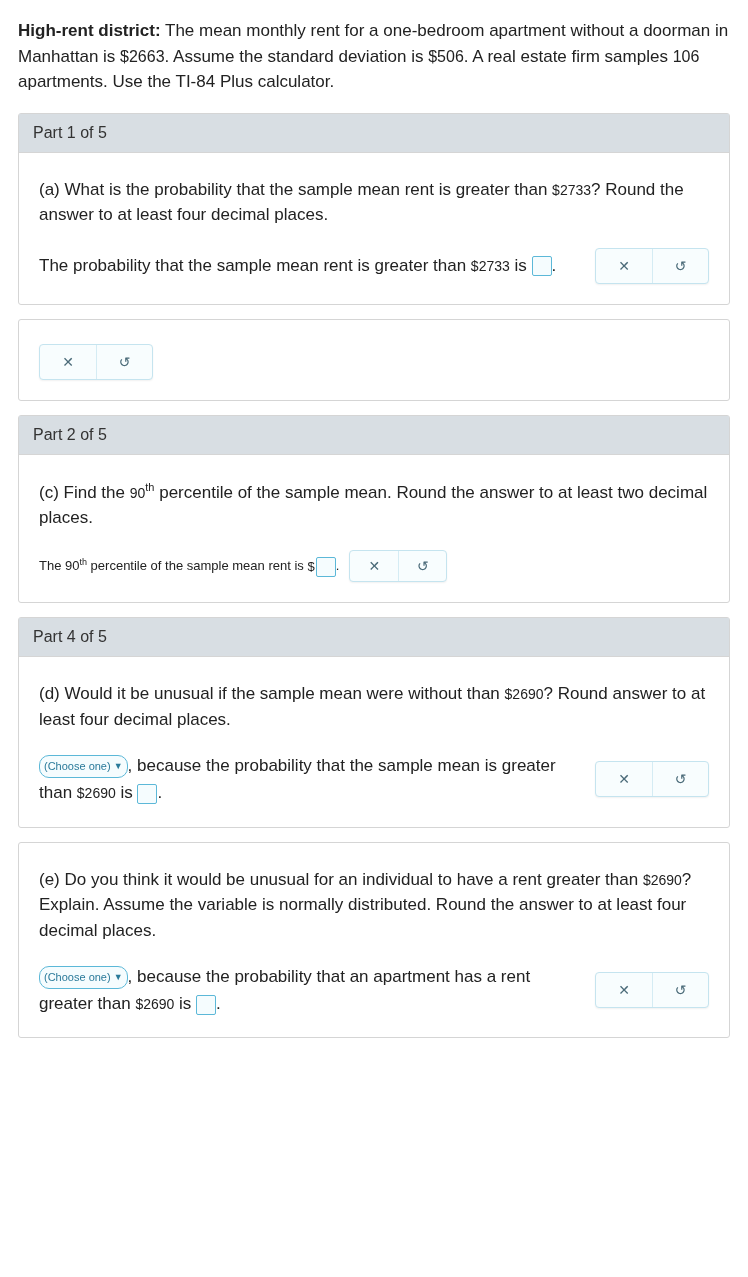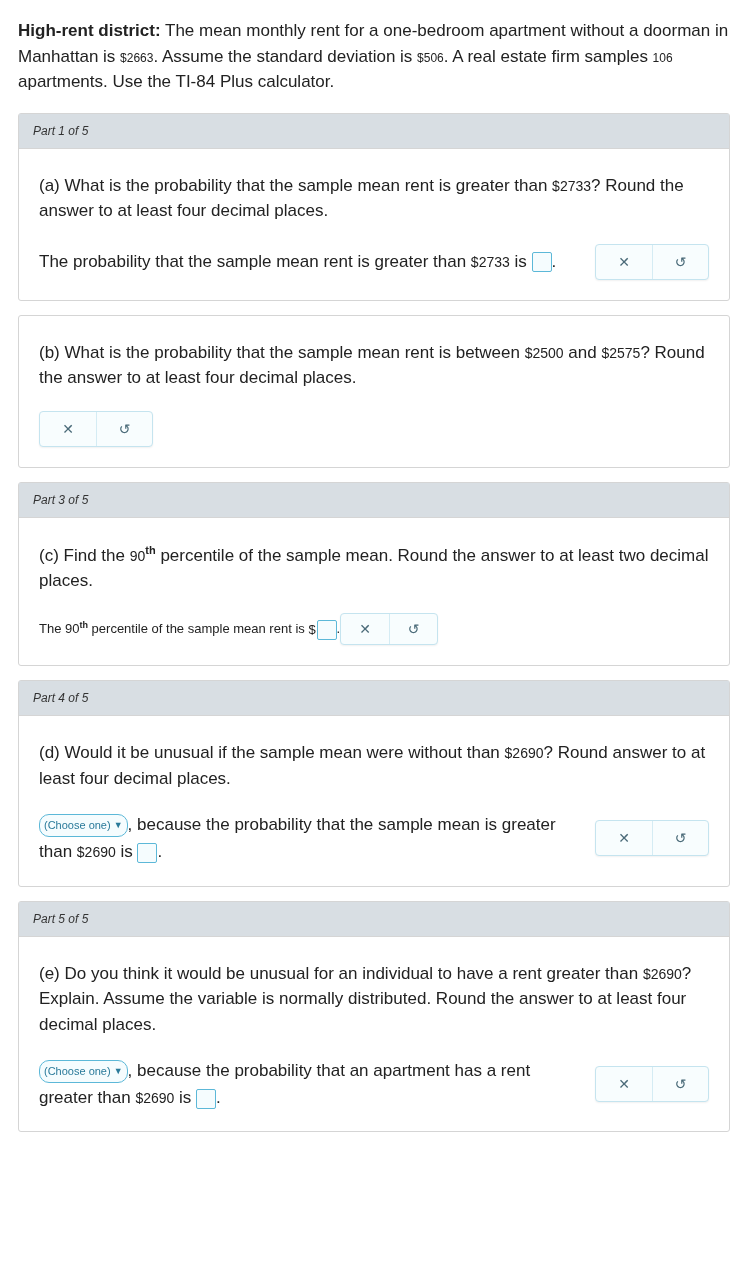--- a/index.html
+++ b/index.html
@@ -9,35 +9,34 @@
     color: #222;
     padding: 18px;
     width: 748px;
   }
   .problem-intro {
     font-size: 17px;
     line-height: 1.5;
     margin-bottom: 18px;
   }
   .problem-intro .bold { font-weight: 700; }
-  .problem-intro .smallnum { font-size: 12px; }
+  .problem-intro .smallnum { font-size: 16px; }
   .part {
     border: 1px solid #d5d5d5;
     border-radius: 3px;
     margin-bottom: 14px;
     overflow: visible;
     background: #fff;
   }
   .part-header {
     background: #d8dee3;
     padding: 10px 14px;
-    font-size: 12px;
+    font-size: 16px;
     color: #333;
     border-bottom: 1px solid #d5d5d5;
-    font-style: italic;
   }
   .part-body {
     padding: 24px 20px 20px 20px;
   }
   .question {
     font-size: 17px;
     line-height: 1.5;
     margin-bottom: 20px;
   }
   .question .smallnum { font-size: 14px; }
@@ -107,25 +106,26 @@
     color: #2a7a9a;
     padding: 2px 4px;
     border-radius: 10px;
     cursor: pointer;
     vertical-align: middle;
     gap: 3px;
   }
   .select-box .caret {
     font-size: 9px;
   }
-  sup { font-size: 11px; font-weight: bold; }
+  sup { font-size: 11px; }
   .row-inline {
     display: flex;
     align-items: center;
     flex-wrap: wrap;
+    gap: 10px;
   }
 </style>
 </head>
 <body>
 
 <div class="problem-intro">
   <span class="bold">High-rent district:</span><span> The mean monthly rent for a one-bedroom apartment without a doorman in Manhattan is </span><span class="smallnum">$2663</span><span>. Assume the standard deviation is </span><span class="smallnum">$506</span><span>. A real estate firm samples </span><span class="smallnum">106</span><span> apartments. Use the TI-84 Plus calculator.</span>
 </div>
 
 <div class="part">
@@ -145,38 +145,35 @@
         <div class="ctrl-btn">
             <span>↺</span>
           </div>
       </div>
     </div>
   </div>
 </div>
 
 <div class="part">
   <div class="part-body">
-    <div class="question">
-      <span>(b) What is the probability that the sample mean rent is between </span><span class="smallnum">$2500</span><span> and </span><span class="smallnum">$2575</span><span>? Round the answer to at least four decimal places.</span>
-    </div>
-    <div class="answer-row">
-      <div class="controls">
-        <div class="ctrl-btn">
-            <span>✕</span>
-          </div>
-        <div class="ctrl-btn">
-            <span>↺</span>
-          </div>
-      </div>
-    </div>
-  </div>
-</div>
-
-<div class="part">
-  <div class="part-header">Part 3 of 5</div>
+    <div class="answer-row">
+      <div class="controls">
+        <div class="ctrl-btn">
+            <span>✕</span>
+          </div>
+        <div class="ctrl-btn">
+            <span>↺</span>
+          </div>
+      </div>
+    </div>
+  </div>
+</div>
+
+<div class="part">
+  <div class="part-header">Part 2 of 5</div>
   <div class="part-body">
     <div class="question">
       <span>(c) Find the </span><span class="smallnum">90</span><sup>th</sup><span> percentile of the sample mean. Round the answer to at least two decimal places.</span>
     </div>
     <div class="row-inline">
       <div class="answer-text-small">
         <span>The </span><span>90</span><sup>th</sup><span> percentile of the sample mean rent is </span><span class="dollar-blank">
             <span class="dollar">$</span>
             <span class="blank-box"></span>
           </span><span>.</span>
@@ -212,21 +209,20 @@
           </div>
         <div class="ctrl-btn">
             <span>↺</span>
           </div>
       </div>
     </div>
   </div>
 </div>
 
 <div class="part">
-  <div class="part-header">Part 5 of 5</div>
   <div class="part-body">
     <div class="question">
       <span>(e) Do you think it would be unusual for an individual to have a rent greater than </span><span class="smallnum">$2690</span><span>? Explain. Assume the variable is normally distributed. Round the answer to at least four decimal places.</span>
     </div>
     <div class="answer-row">
       <div class="answer-text">
         <span class="select-box">
             <span>(Choose one)</span>
             <span class="caret">▼</span>
           </span><span>, because the probability that an apartment has a rent greater than </span><span class="smallnum">$2690</span><span> is </span><span class="blank-box"></span><span>.</span>

